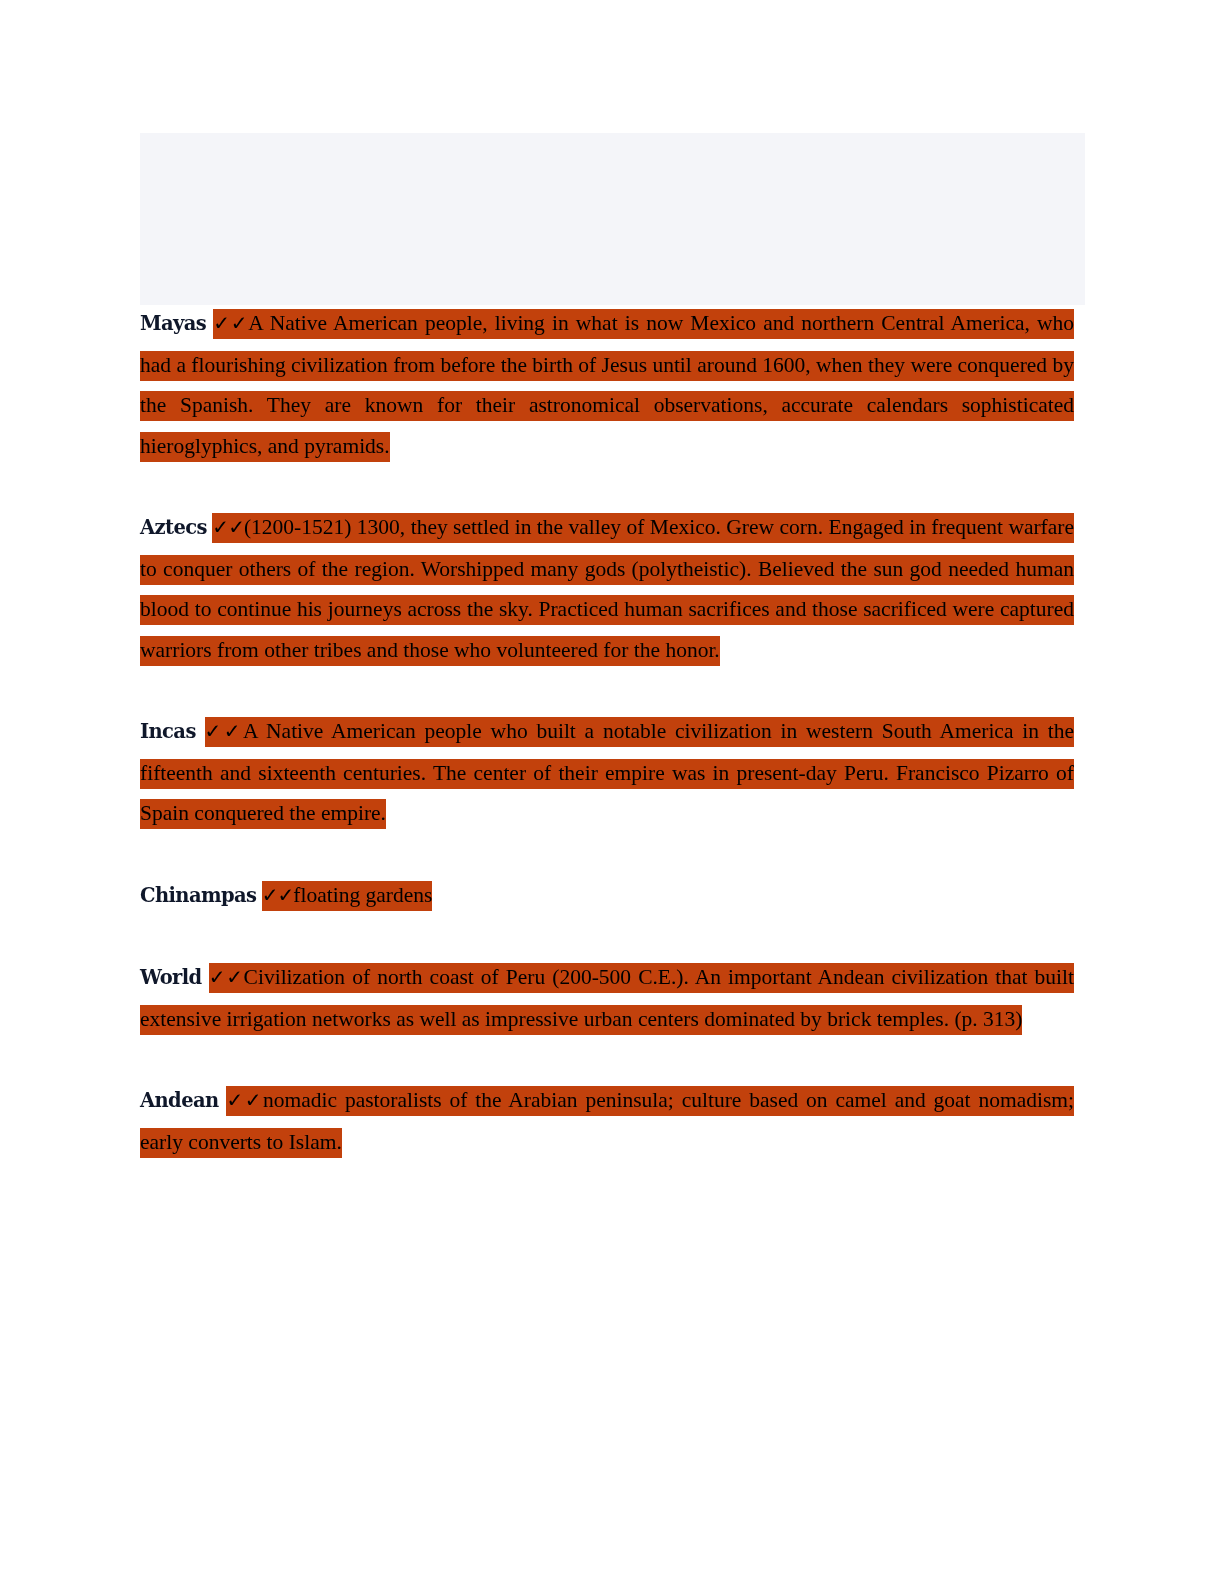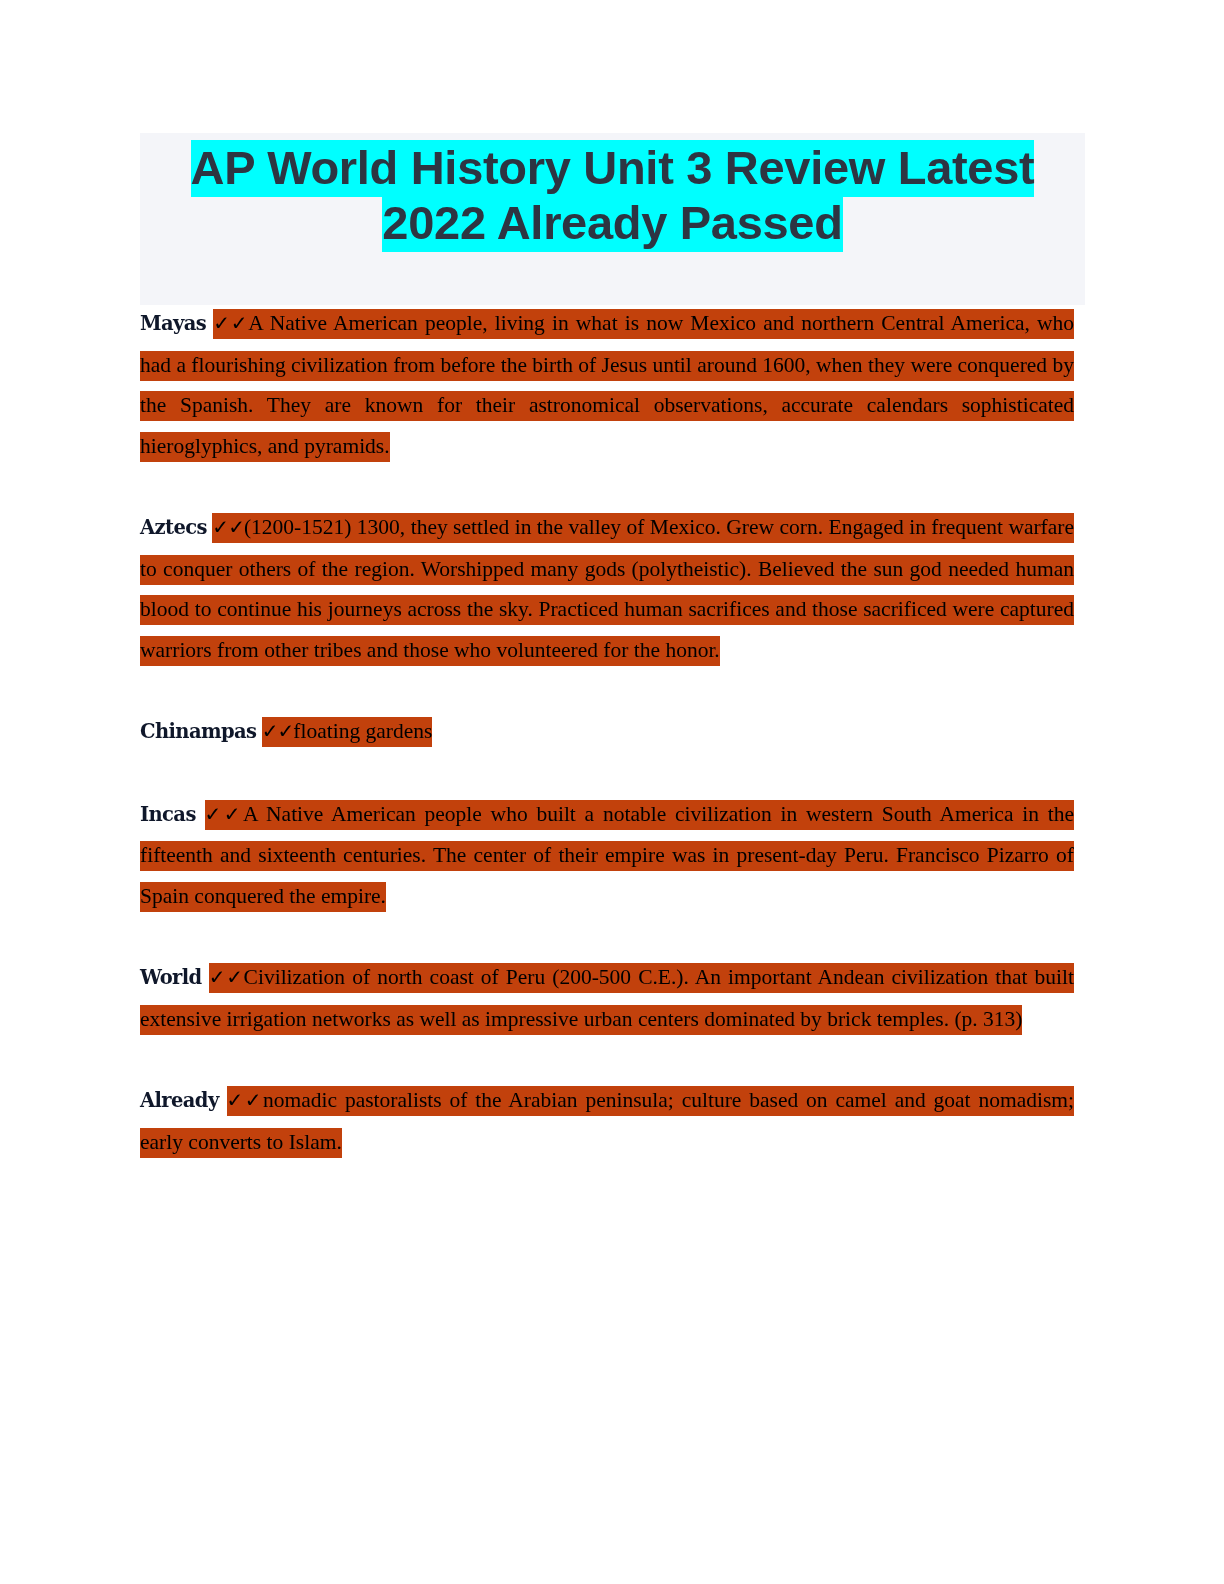--- a/index.html
+++ b/index.html
@@ -107,31 +107,30 @@
   }
   
 </style>
 </head>
 <body>
 
 <div class="page">
 
   <div class="title-band"></div>
 
-  <h1 class="doc-title"><span class="hl-cyan">AP World History Unit 3 Review Latest</span><br><span class="hl-cyan">2022 Already Passed</span></h1>
 
   <div class="body-area">
 
     <p class="entry"><span class="term">Mayas</span> <span class="hl"><span class="checks">✓✓</span><span>A Native American people, living in what is now Mexico and northern Central America, who had a flourishing civilization from before the birth of Jesus until around 1600, when they were conquered by the Spanish. They are known for their astronomical observations, accurate calendars sophisticated hieroglyphics, and pyramids.</span></span></p>
 
     <p class="entry"><span class="term">Aztecs</span> <span class="hl"><span class="checks">✓✓</span><span>(1200-1521) 1300, they settled in the valley of Mexico. Grew corn. Engaged in frequent warfare to conquer others of the region. Worshipped many gods (polytheistic). Believed the sun god needed human blood to continue his journeys across the sky. Practiced human sacrifices and those sacrificed were captured warriors from other tribes and those who volunteered for the honor.</span></span></p>
 
+    <p class="entry"><span class="term">Incas</span> <span class="hl"><span class="checks">✓✓</span><span>A Native American people who built a notable civilization in western South America in the fifteenth and sixteenth centuries. The center of their empire was in present-day Peru. Francisco Pizarro of Spain conquered the empire.</span></span></p>
+
     <p class="entry short"><span class="term">Chinampas</span> <span class="hl"><span class="checks">✓✓</span><span>floating gardens</span></span></p>
-
-    <p class="entry"><span class="term">Incas</span> <span class="hl"><span class="checks">✓✓</span><span>A Native American people who built a notable civilization in western South America in the fifteenth and sixteenth centuries. The center of their empire was in present-day Peru. Francisco Pizarro of Spain conquered the empire.</span></span></p>
 
     <p class="entry"><span class="term">World</span> <span class="hl"><span class="checks">✓✓</span><span>Civilization of north coast of Peru (200-500 C.E.). An important Andean civilization that built extensive irrigation networks as well as impressive urban centers dominated by brick temples. (p. 313)</span></span></p>
 
 
-    <p class="entry"><span class="term">Already</span> <span class="hl"><span class="checks">✓✓</span><span>nomadic pastoralists of the Arabian peninsula; culture based on camel and goat nomadism; early converts to Islam.</span></span></p>
+    <p class="entry"><span class="term">Andean</span> <span class="hl"><span class="checks">✓✓</span><span>nomadic pastoralists of the Arabian peninsula; culture based on camel and goat nomadism; early converts to Islam.</span></span></p>
 
   </div>
 </div>
 
 </body></html>

